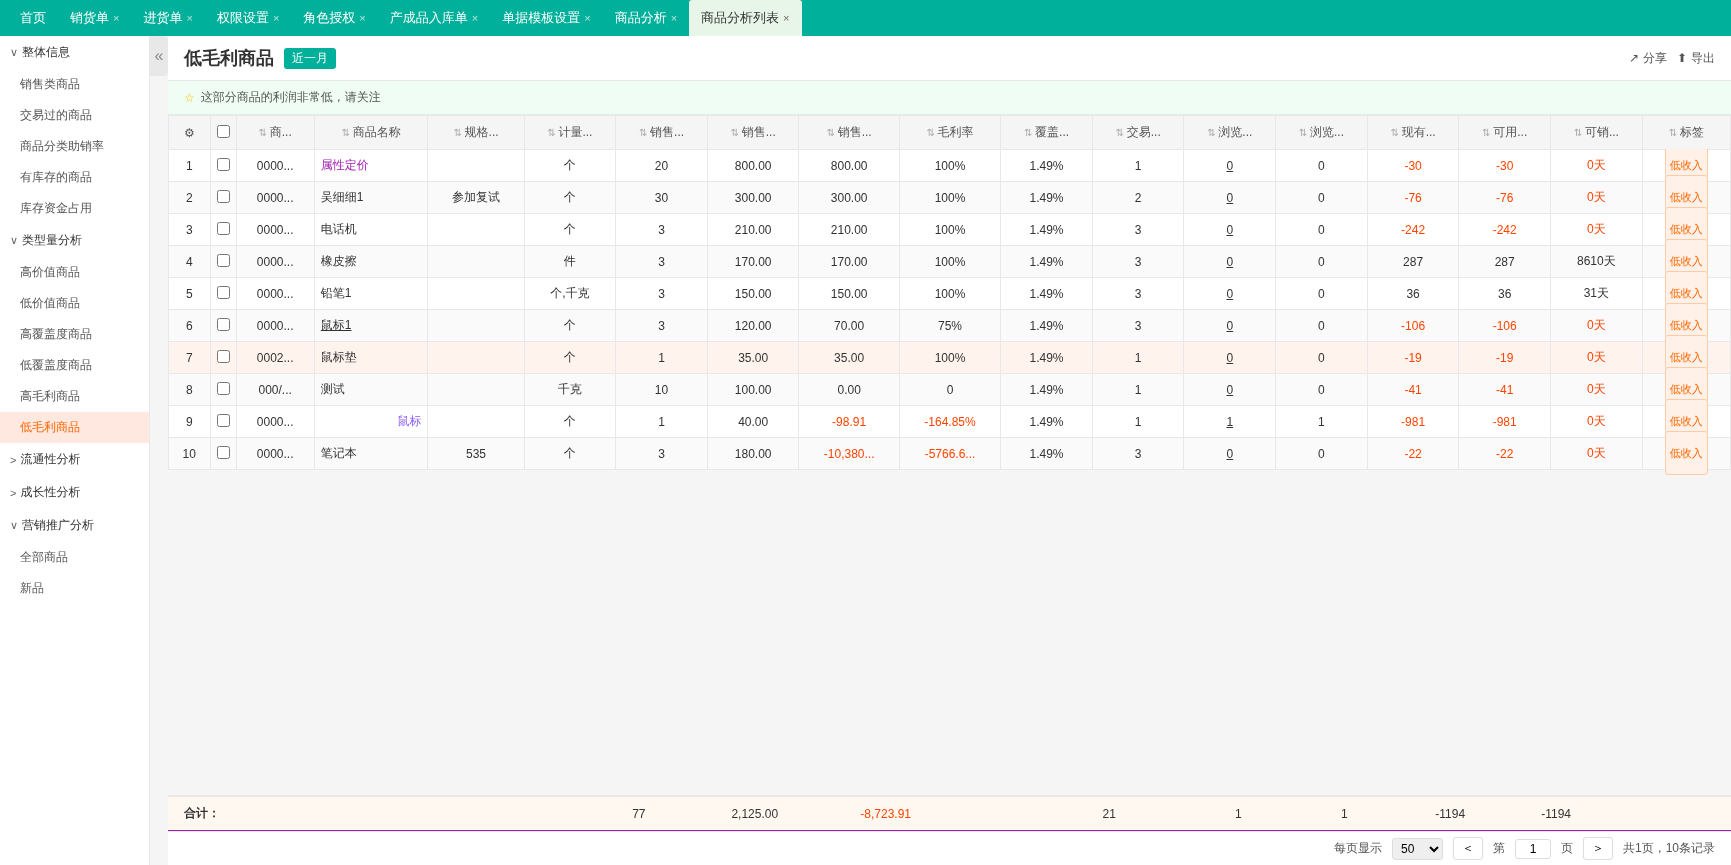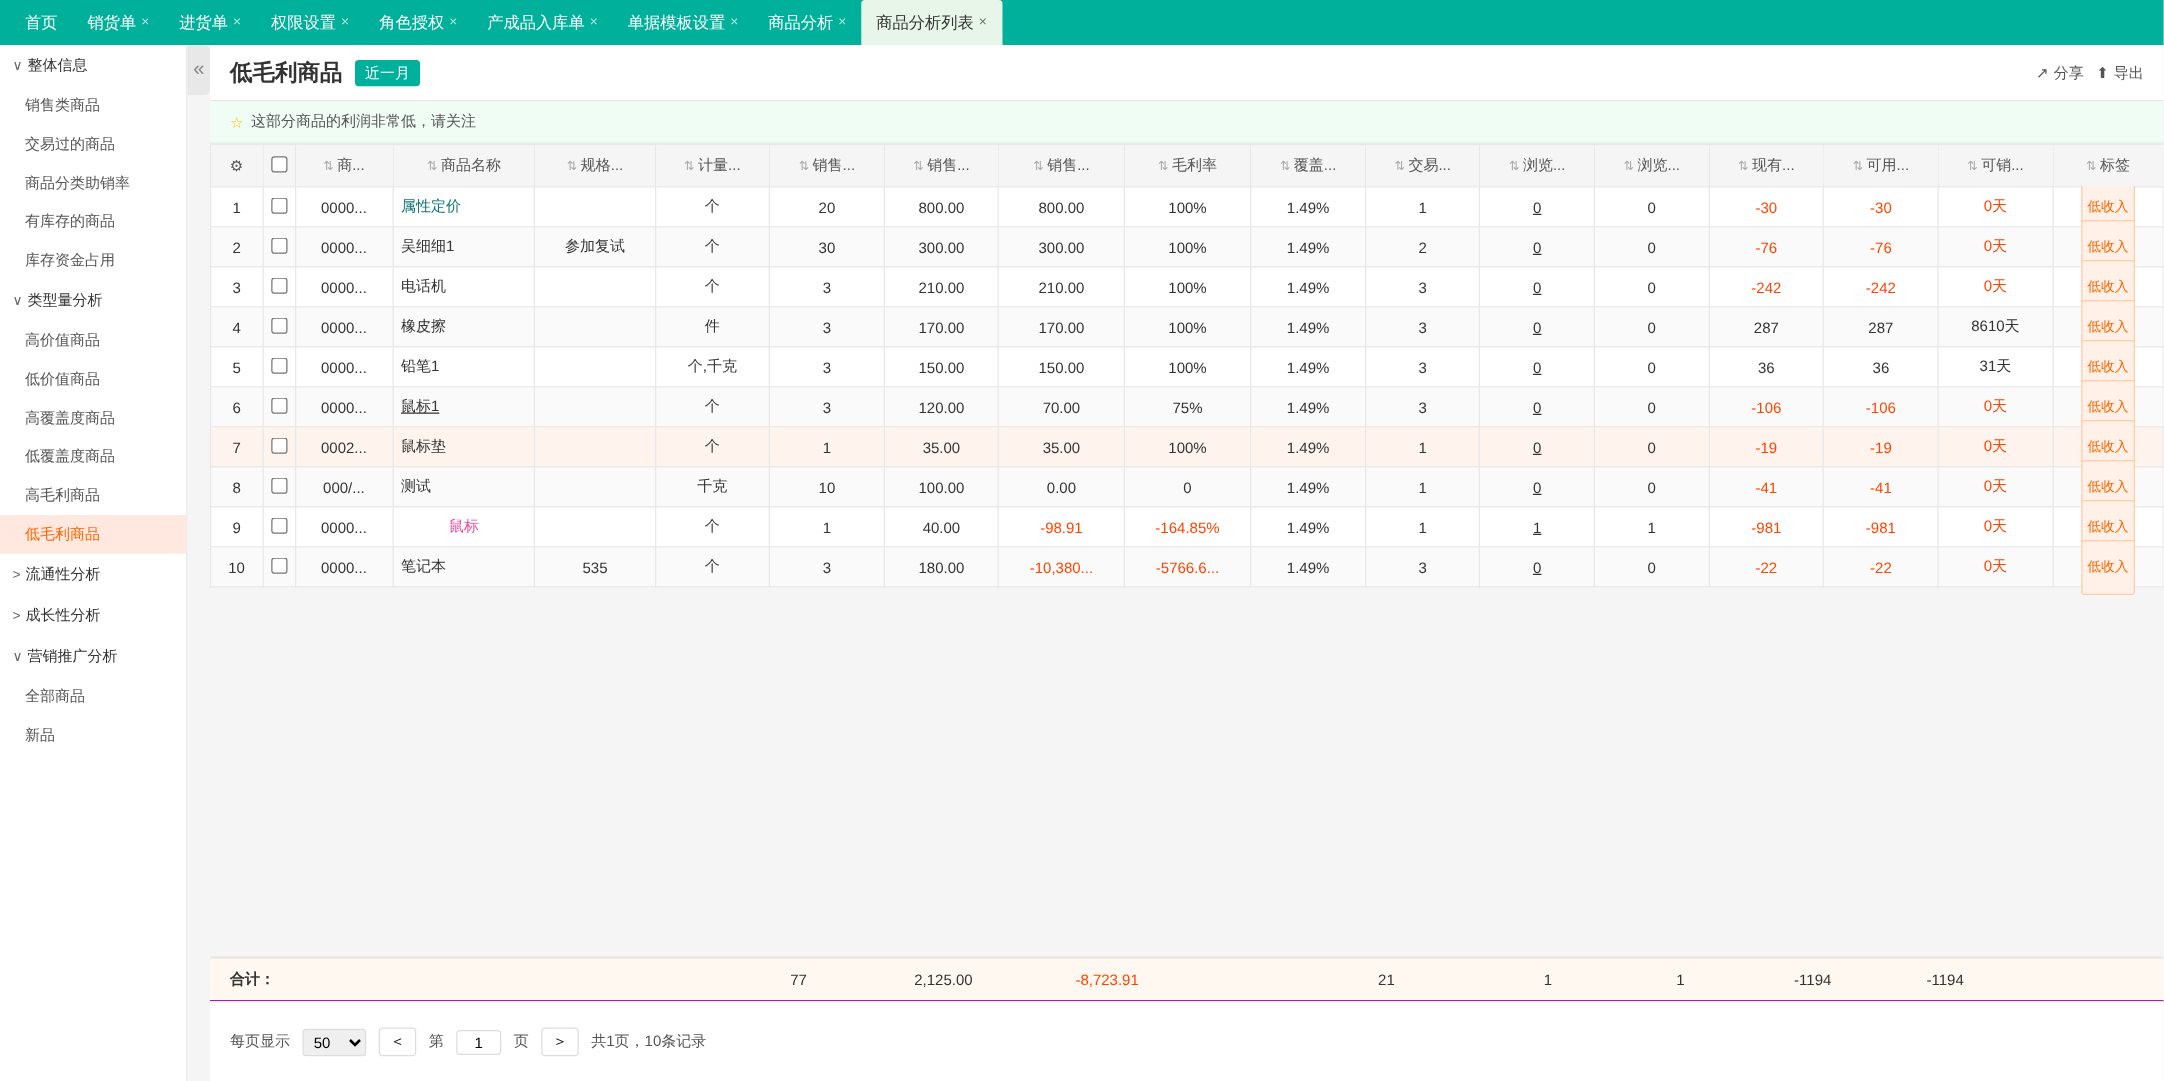--- a/index.html
+++ b/index.html
@@ -197,23 +197,24 @@
       font-size: 12px;
       color: #333;
       border-bottom: 1px solid #a21caf;
     }
     .total-label { font-weight: bold; margin-right: 20px; }
 
     
     .pagination-bar {
       background: #fff;
       border-top: 1px solid #e8e8e8;
-      padding: 20px 16px;
-      display: flex;
-      align-items: center;
+      padding: 5px 16px;
+      display: flex;
+      align-items: center;
+      justify-content: flex-end;
       gap: 10px;
       font-size: 12px;
       color: #555;
     }
     .page-size-select {
       border: 1px solid #ddd;
       border-radius: 3px;
       padding: 2px 4px;
       font-size: 12px;
     }
@@ -352,21 +353,21 @@
               <th><span style="color:#aaa;font-size:10px;">⇅ </span>可销...</th>
               <th><span style="color:#aaa;font-size:10px;">⇅ </span>标签</th>
             </tr>
         </thead>
         <tbody>
 
         <tr>
               <td>1</td>
               <td class="checkbox-cell"><input type="checkbox" style=""></td>
               <td>0000...</td>
-              <td style="text-align:left;cursor:pointer;color:#0f766e;">属性定价</td>
+              <td style="text-align:left;cursor:pointer;color:#a21caf;">属性定价</td>
               <td></td>
               <td>个</td>
               <td>20</td>
               <td>800.00</td>
               <td class="">800.00</td>
               <td class="">100%</td>
               <td>1.49%</td>
               <td>1</td>
               <td style="color:#333;"><span class="underline-link">0</span></td>
               <td>0</td>
@@ -512,21 +513,21 @@
               <td>0</td>
               <td class="red">-41</td>
               <td class="red">-41</td>
               <td class="red">0天</td>
               <td><span class="tag-badge">低收入</span></td>
             </tr>
             <tr>
               <td>9</td>
               <td class="checkbox-cell"><input type="checkbox" style=""></td>
               <td>0000...</td>
-              <td style="text-align:center;cursor:pointer;color:#ec4899;">鼠标</td>
+              <td style="text-align:right;cursor:pointer;color:#8b5cf6;">鼠标</td>
               <td></td>
               <td>个</td>
               <td>1</td>
               <td>40.00</td>
               <td class="red">-98.91</td>
               <td class="red">-164.85%</td>
               <td>1.49%</td>
               <td>1</td>
               <td style="color:#333;"><span class="underline-link">1</span></td>
               <td>1</td>

